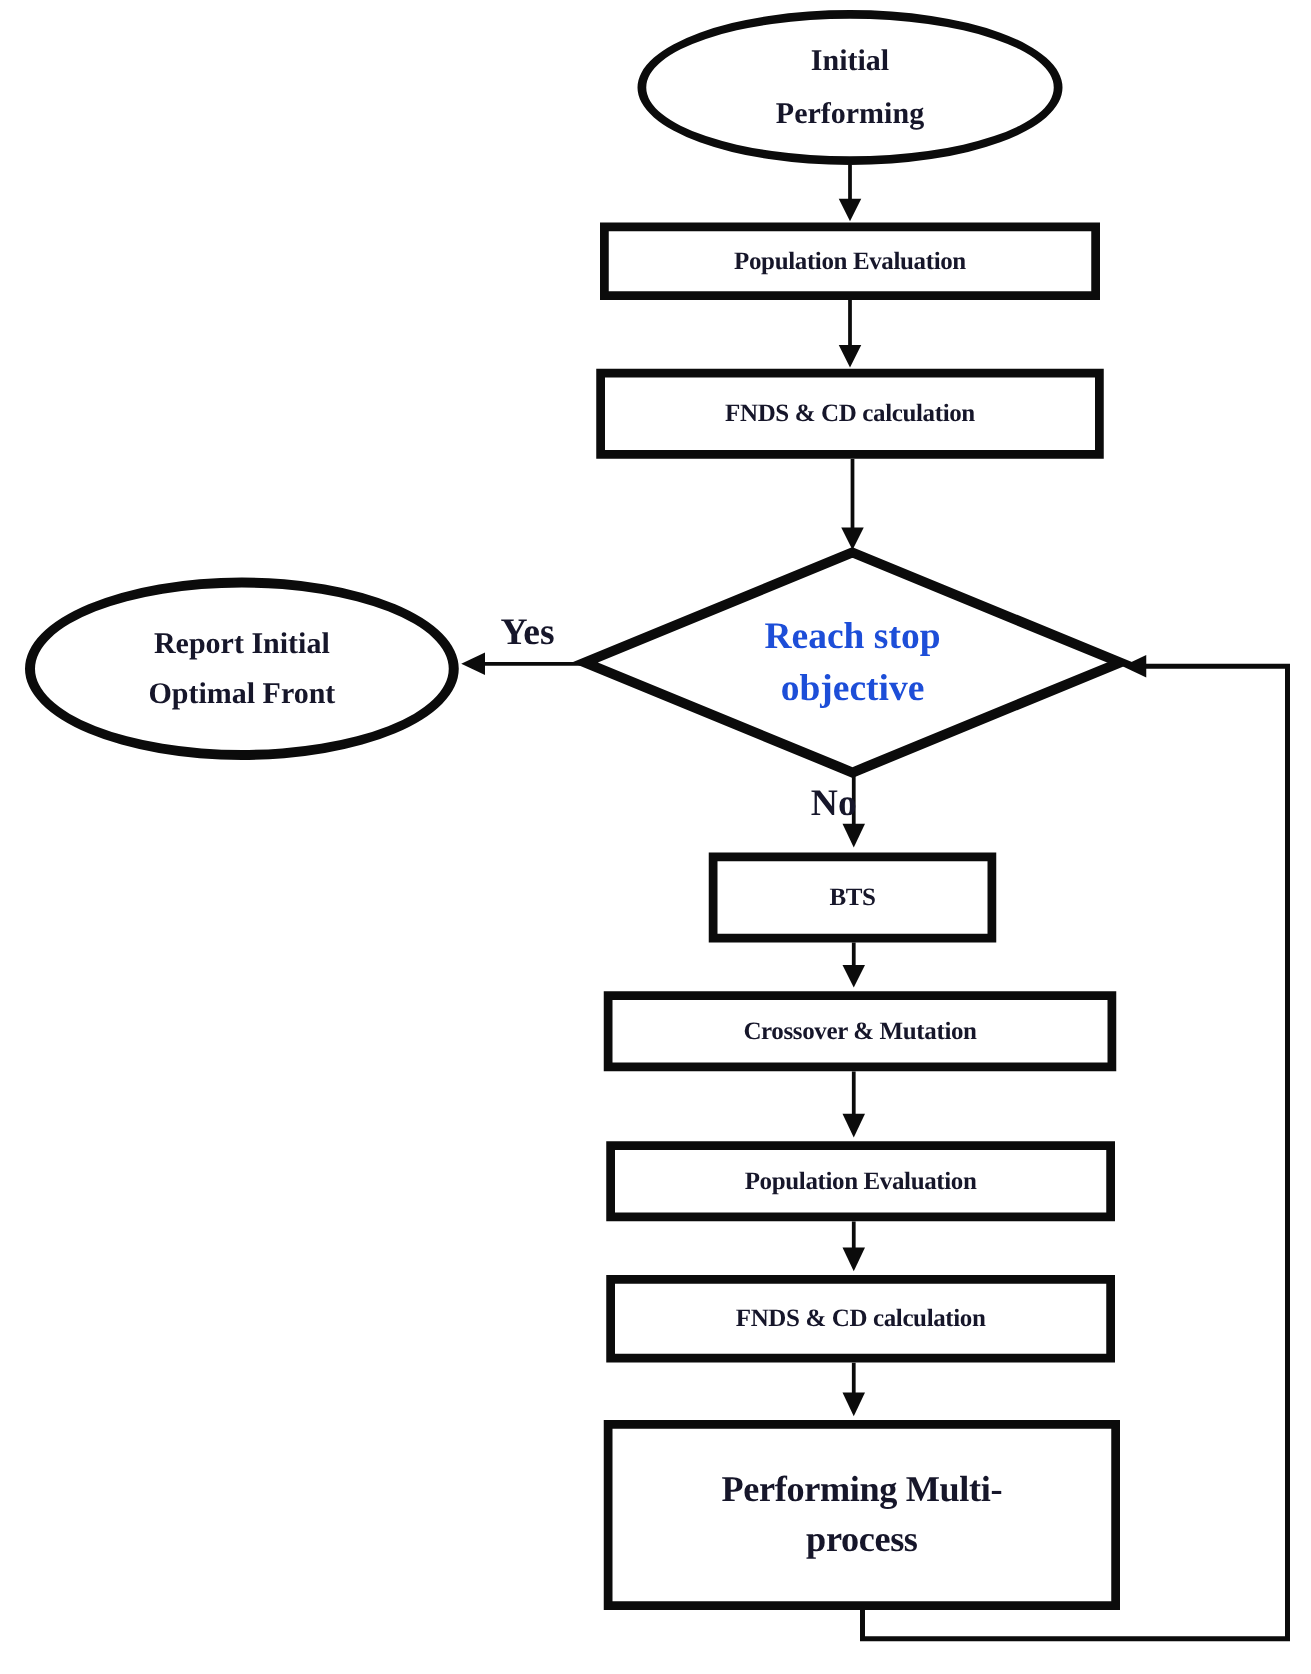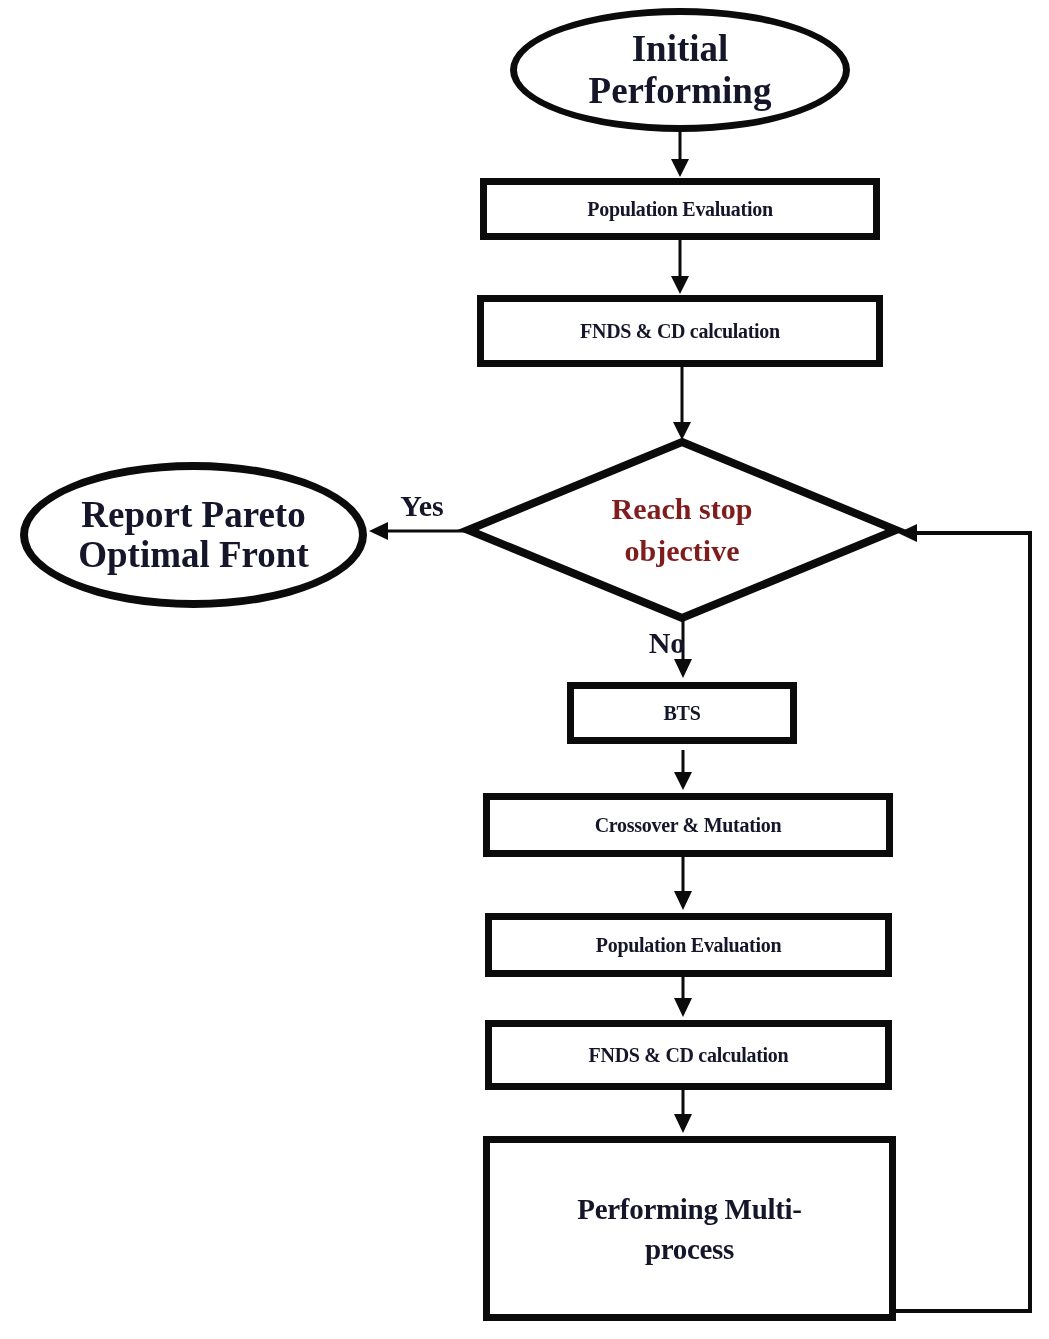--- a/index.html
+++ b/index.html
@@ -36,56 +36,56 @@
     font-weight: bold;
     color: #16162a;
   }
   .process {
     border: 7px solid #0b0b0b;
     font-size: 20px;
     letter-spacing: -0.3px;
   }
   .terminal {
     border-radius: 50%;
-    font-size: 37px;
+    font-size: 24px;
     line-height: 40px;
   }
   .decision-label {
     position: absolute;
     z-index: 3;
     display: flex;
     flex-direction: column;
     align-items: center;
     justify-content: center;
     text-align: center;
     font-weight: bold;
-    color: #7f1d1d;
+    color: #1d4ed8;
     font-size: 30px;
     line-height: 42px;
     background: transparent;
   }
   .edge-label {
     position: absolute;
     z-index: 3;
     font-weight: bold;
     color: #16162a;
     font-size: 30px;
     text-align: center;
   }
   
   #n-initial   { left: 510px; top: 8px;    width: 340px; height: 124px; border: 7px solid #0b0b0b; line-height: 42px; }
   #n-pe1       { left: 480px; top: 178px;  width: 400px; height: 62px; }
   #n-fnds1     { left: 477px; top: 295px;  width: 406px; height: 72px; }
   #n-decision  { left: 502px; top: 460px;  width: 360px; height: 140px; }
   #n-report    { left: 20px;  top: 462px;  width: 347px; height: 146px; border: 8px solid #0b0b0b; line-height: 40px; }
-  #n-bts       { left: 567px; top: 682px;  width: 230px; height: 62px; }
+  #n-bts       { left: 567px; top: 682px;  width: 230px; height: 72px; }
   #n-cm        { left: 483px; top: 793px;  width: 410px; height: 64px; text-align: center; }
   #n-pe2       { left: 485px; top: 913px;  width: 407px; height: 64px; }
   #n-fnds2     { left: 485px; top: 1020px; width: 407px; height: 70px; }
-  #n-pm        { left: 483px; top: 1136px; width: 413px; height: 185px; font-size: 29px; line-height: 40px; }
+  #n-pm        { left: 483px; top: 1136px; width: 413px; height: 152px; font-size: 29px; line-height: 40px; }
   #lbl-yes     { left: 389px; top: 489px;  width: 66px; text-align: center; }
   #lbl-no      { left: 633px; top: 626px;  width: 68px; }
 </style>
 </head>
 <body>
 
 <div class="canvas">
 
   <svg class="connector-layer" viewBox="0 0 1049 1339" xmlns="http://www.w3.org/2000/svg">
 
@@ -154,21 +154,21 @@
   <div class="node process" id="n-fnds1">
     <span>FNDS &amp; CD calculation</span>
   </div>
 
   <div class="decision-label" id="n-decision">
     <span>Reach stop</span>
     <span>objective</span>
   </div>
 
   <div class="node terminal" id="n-report">
-    <span>Report Pareto</span>
+    <span>Report Initial</span>
     <span>Optimal Front</span>
   </div>
 
   <div class="edge-label" id="lbl-yes">Yes</div>
   <div class="edge-label" id="lbl-no">No</div>
 
   <div class="node process" id="n-bts">
     <span>BTS</span>
   </div>
 

